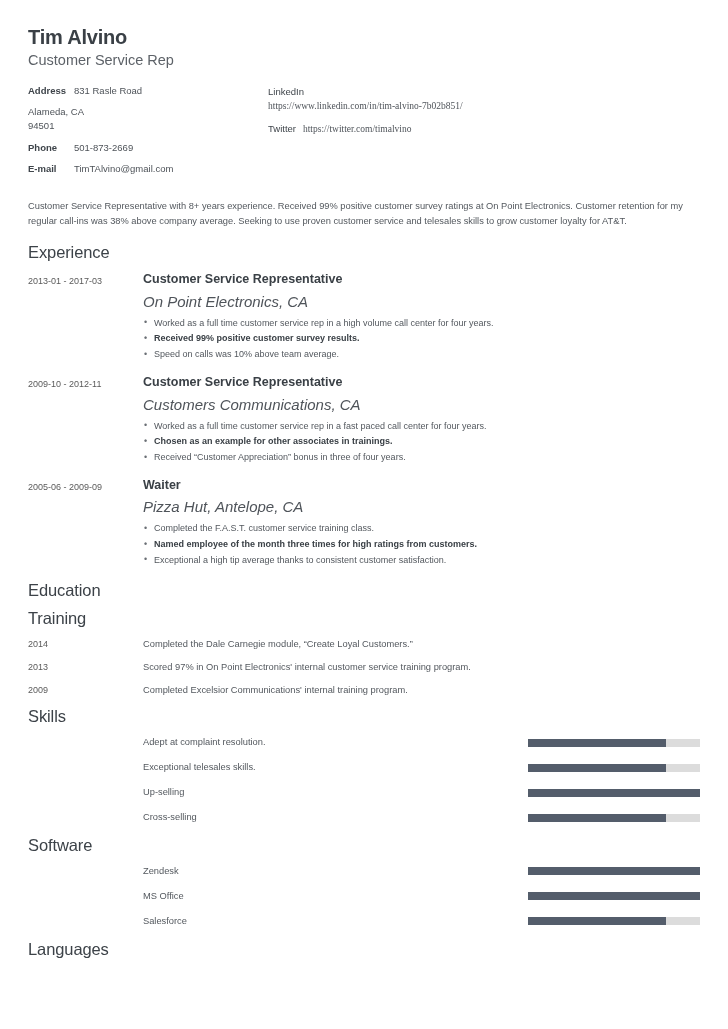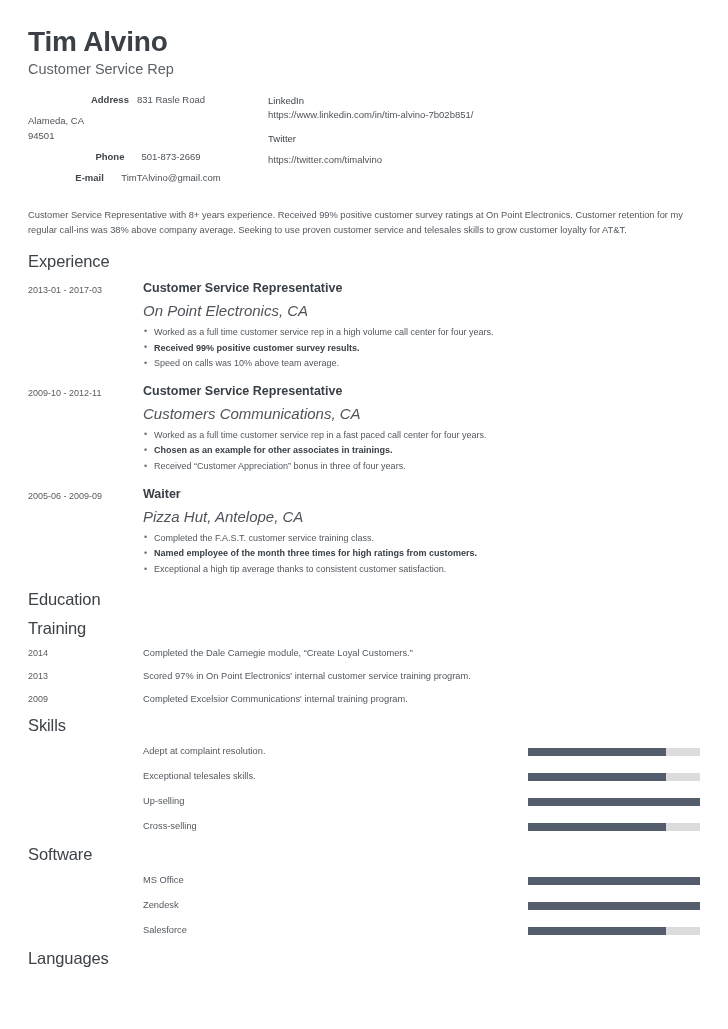--- a/index.html
+++ b/index.html
@@ -18,21 +18,21 @@
   .page {
     width: 728px;
     height: 1029px;
     box-sizing: border-box;
     padding: 26px 28px 0 28px;
     position: relative;
   }
 
   
   .name {
-    font-size: 28px;
+    font-size: 20px;
     font-weight: bold;
     color: #3a4046;
     letter-spacing: -0.2px;
     line-height: 1.15;
     margin: 0 0 2px 0;
   }
   .job-title {
     font-size: 14.5px;
     font-weight: normal;
     color: #5d6268;
@@ -47,21 +47,20 @@
   }
   .contact-col-left { width: 240px; flex: 0 0 240px; }
   .contact-col-right { flex: 1 1 auto; padding-top: 1px; }
 
   .contact-row {
     display: flex;
     align-items: flex-start;
     margin-bottom: 7px;
     font-size: 9.5px;
     line-height: 1.45;
-    justify-content: center;
   }
   .contact-label {
     font-weight: bold;
     color: #3f454b;
     flex: 0 0 46px;
     font-size: 9.5px;
   }
   .contact-value {
     color: #4e5359;
     font-size: 9.5px;
@@ -74,23 +73,24 @@
   .social-label {
     font-weight: normal;
     color: #3f454b;
     font-size: 9.5px;
     line-height: 1.5;
   }
   .social-value {
     color: #4e5359;
     font-size: 9.5px;
     line-height: 1.5;
+    font-family: Liberation Serif, serif;
   }
   .social-block { margin-bottom: 9px; }
-  .social-inline { display: flex; gap: 7px; align-items: baseline; flex-direction: column; }
+  .social-inline { display: flex; gap: 7px; align-items: baseline; }
 
   
   .summary {
     font-size: 9.3px;
     line-height: 1.65;
     color: #53585e;
     margin: 4px 0 14px 0;
     max-width: 672px;
   }
 
@@ -340,27 +340,27 @@
             <div class="rated-fill" style="width: 80%; background: rgb(84, 93, 107);"></div>
           </div>
         </div>
       </div>
   </div>
 
   <div class="section sec-gap">
     <h2 class="section-title">Software</h2>
     <div>
         <div class="rated-row">
+          <div class="rated-label">Zendesk</div>
+          <div class="rated-bar" style="background: rgb(220, 220, 220);">
+            <div class="rated-fill" style="width: 100%; background: rgb(84, 93, 107);"></div>
+          </div>
+        </div>
+        <div class="rated-row">
           <div class="rated-label">MS Office</div>
-          <div class="rated-bar" style="background: rgb(220, 220, 220);">
-            <div class="rated-fill" style="width: 100%; background: rgb(84, 93, 107);"></div>
-          </div>
-        </div>
-        <div class="rated-row">
-          <div class="rated-label">Zendesk</div>
           <div class="rated-bar" style="background: rgb(220, 220, 220);">
             <div class="rated-fill" style="width: 100%; background: rgb(84, 93, 107);"></div>
           </div>
         </div>
         <div class="rated-row">
           <div class="rated-label">Salesforce</div>
           <div class="rated-bar" style="background: rgb(220, 220, 220);">
             <div class="rated-fill" style="width: 80%; background: rgb(84, 93, 107);"></div>
           </div>
         </div>

